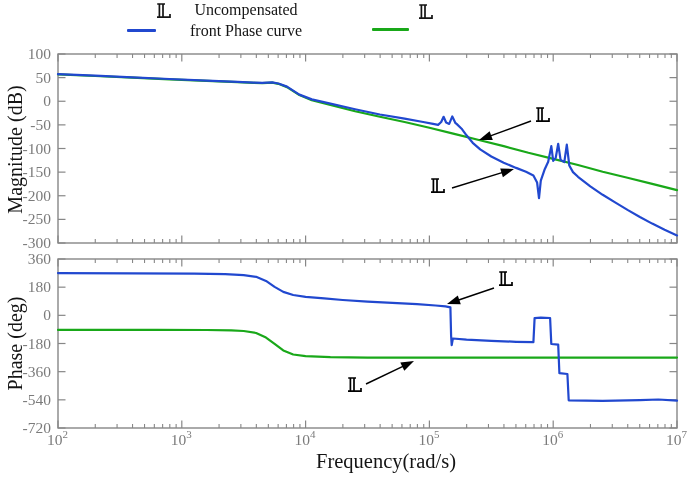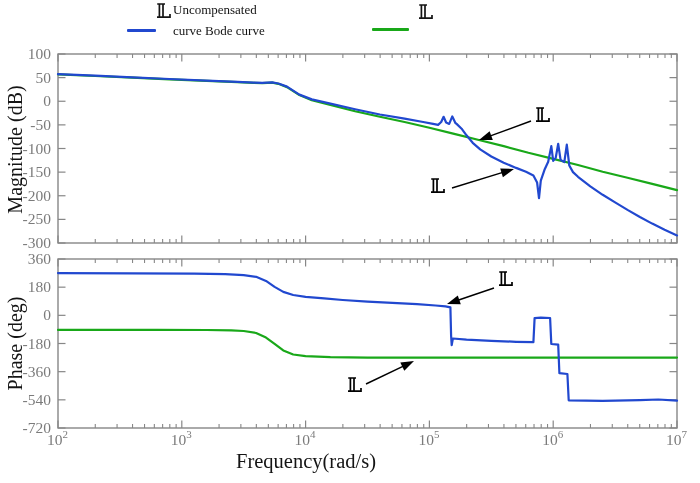--- a/index.html
+++ b/index.html
@@ -3,32 +3,32 @@
 <meta charset="utf-8">
 <style>
   html,body{margin:0;padding:0;background:#fff;}
   .stage{position:relative;width:700px;height:483px;background:#fff;overflow:hidden;
          font-family:"Liberation Serif",serif;}
   #chart-svg{position:absolute;left:0;top:0;}
   .ylabel{position:absolute;width:200px;text-align:center;font-size:20px;color:#141414;
           transform:rotate(-90deg);}
   #ylabel-mag{left:-85px;top:138px;}
   #ylabel-phase{left:-85px;top:332px;}
-  .xlabel{position:absolute;left:236px;top:450px;width:300px;text-align:left;
+  .xlabel{position:absolute;left:236px;top:450px;width:300px;text-align:center;
           font-size:20.5px;color:#141414;}
   .legend-entry{position:absolute;top:0;height:46px;color:#141414;}
   #legend-uncompensated{left:127px;width:190px;}
   #legend-compensated{left:372px;width:195px;}
   .swatch{position:absolute;height:3px;border-radius:1px;}
   #legend-uncompensated .swatch{left:0;top:29px;width:29px;}
   #legend-compensated .swatch{left:0;top:28px;width:37px;}
   .glyph-slot{position:absolute;width:15px;height:18px;}
   #legend-uncompensated .glyph-slot{left:29px;top:2px;}
   #legend-compensated .glyph-slot{left:46px;top:3px;}
-  .legend-text{position:absolute;top:-1px;text-align:left;font-size:13px;line-height:21px;}
+  .legend-text{position:absolute;top:-1px;text-align:center;font-size:16px;line-height:21px;}
   #legend-uncompensated .legend-text{left:46px;width:146px;}
   #legend-compensated .legend-text{left:60px;width:132px;}
 </style>
 </head>
 <body>
 
 <div class="stage">
 
   <svg id="chart-svg" width="700" height="483">
       <line x1="58" y1="54" x2="58" y2="61.5" stroke="#878787" stroke-width="1.2"></line>
@@ -289,21 +289,21 @@
       <path d="M1.2 2 H9 M3.4 2 V15.2 M7 2 V15.2 M1 15.2 H14 V12" transform="translate(347,376)" fill="none" stroke="#000000" stroke-width="1.7"></path>
     </svg>
 
   <div class="legend-entry" id="legend-uncompensated">
     <span class="swatch" style="background: rgb(33, 72, 207);"></span>
     <span class="glyph-slot"><svg width="15" height="18" viewBox="0 0 15 18">
           <path d="M1.2 2 H9 M3.4 2 V15.2 M7 2 V15.2 M1 15.2 H14 V12" fill="none" stroke="#141414" stroke-width="1.7"></path>
         </svg></span>
     <span class="legend-text">
       <span style="display:block">Uncompensated</span>
-      <span style="display:block">curve Bode curve</span>
+      <span style="display:block">front Phase curve</span>
     </span>
   </div>
 
   <div class="legend-entry" id="legend-compensated">
     <span class="swatch" style="background: rgb(25, 168, 25);"></span>
     <span class="glyph-slot"><svg width="15" height="18" viewBox="0 0 15 18">
           <path d="M1.2 2 H9 M3.4 2 V15.2 M7 2 V15.2 M1 15.2 H14 V12" fill="none" stroke="#141414" stroke-width="1.7"></path>
         </svg></span>
   </div>
 

